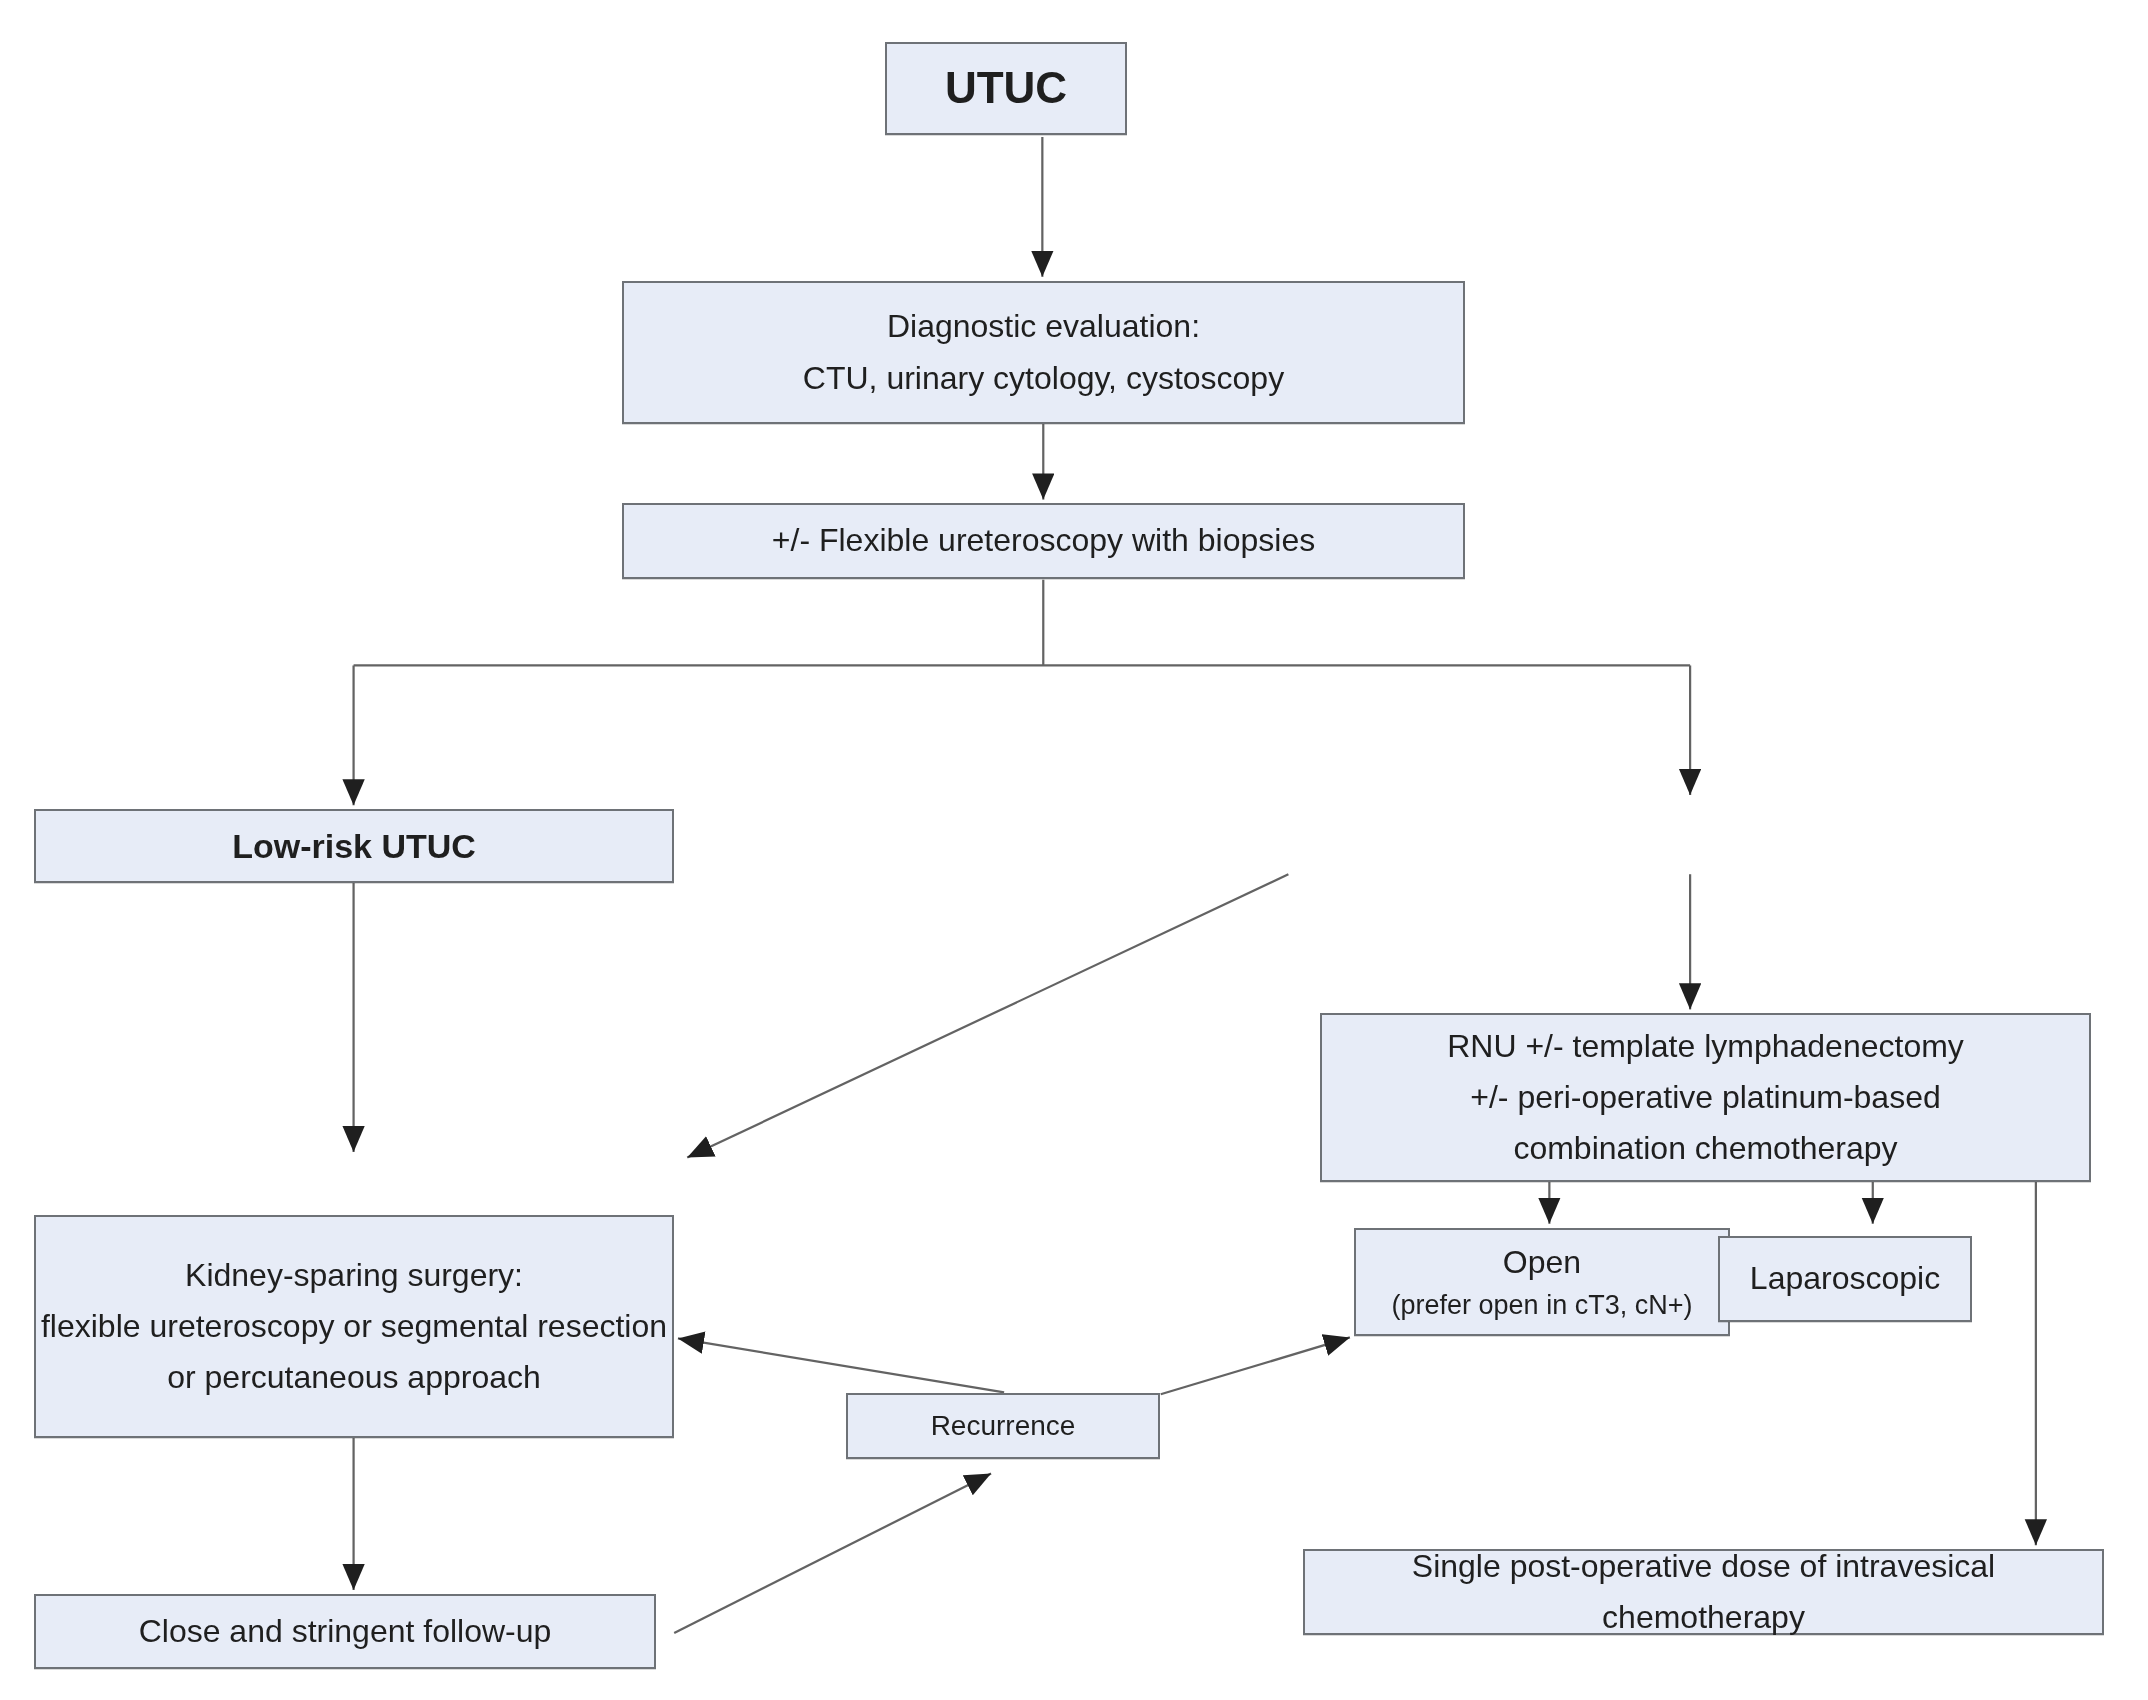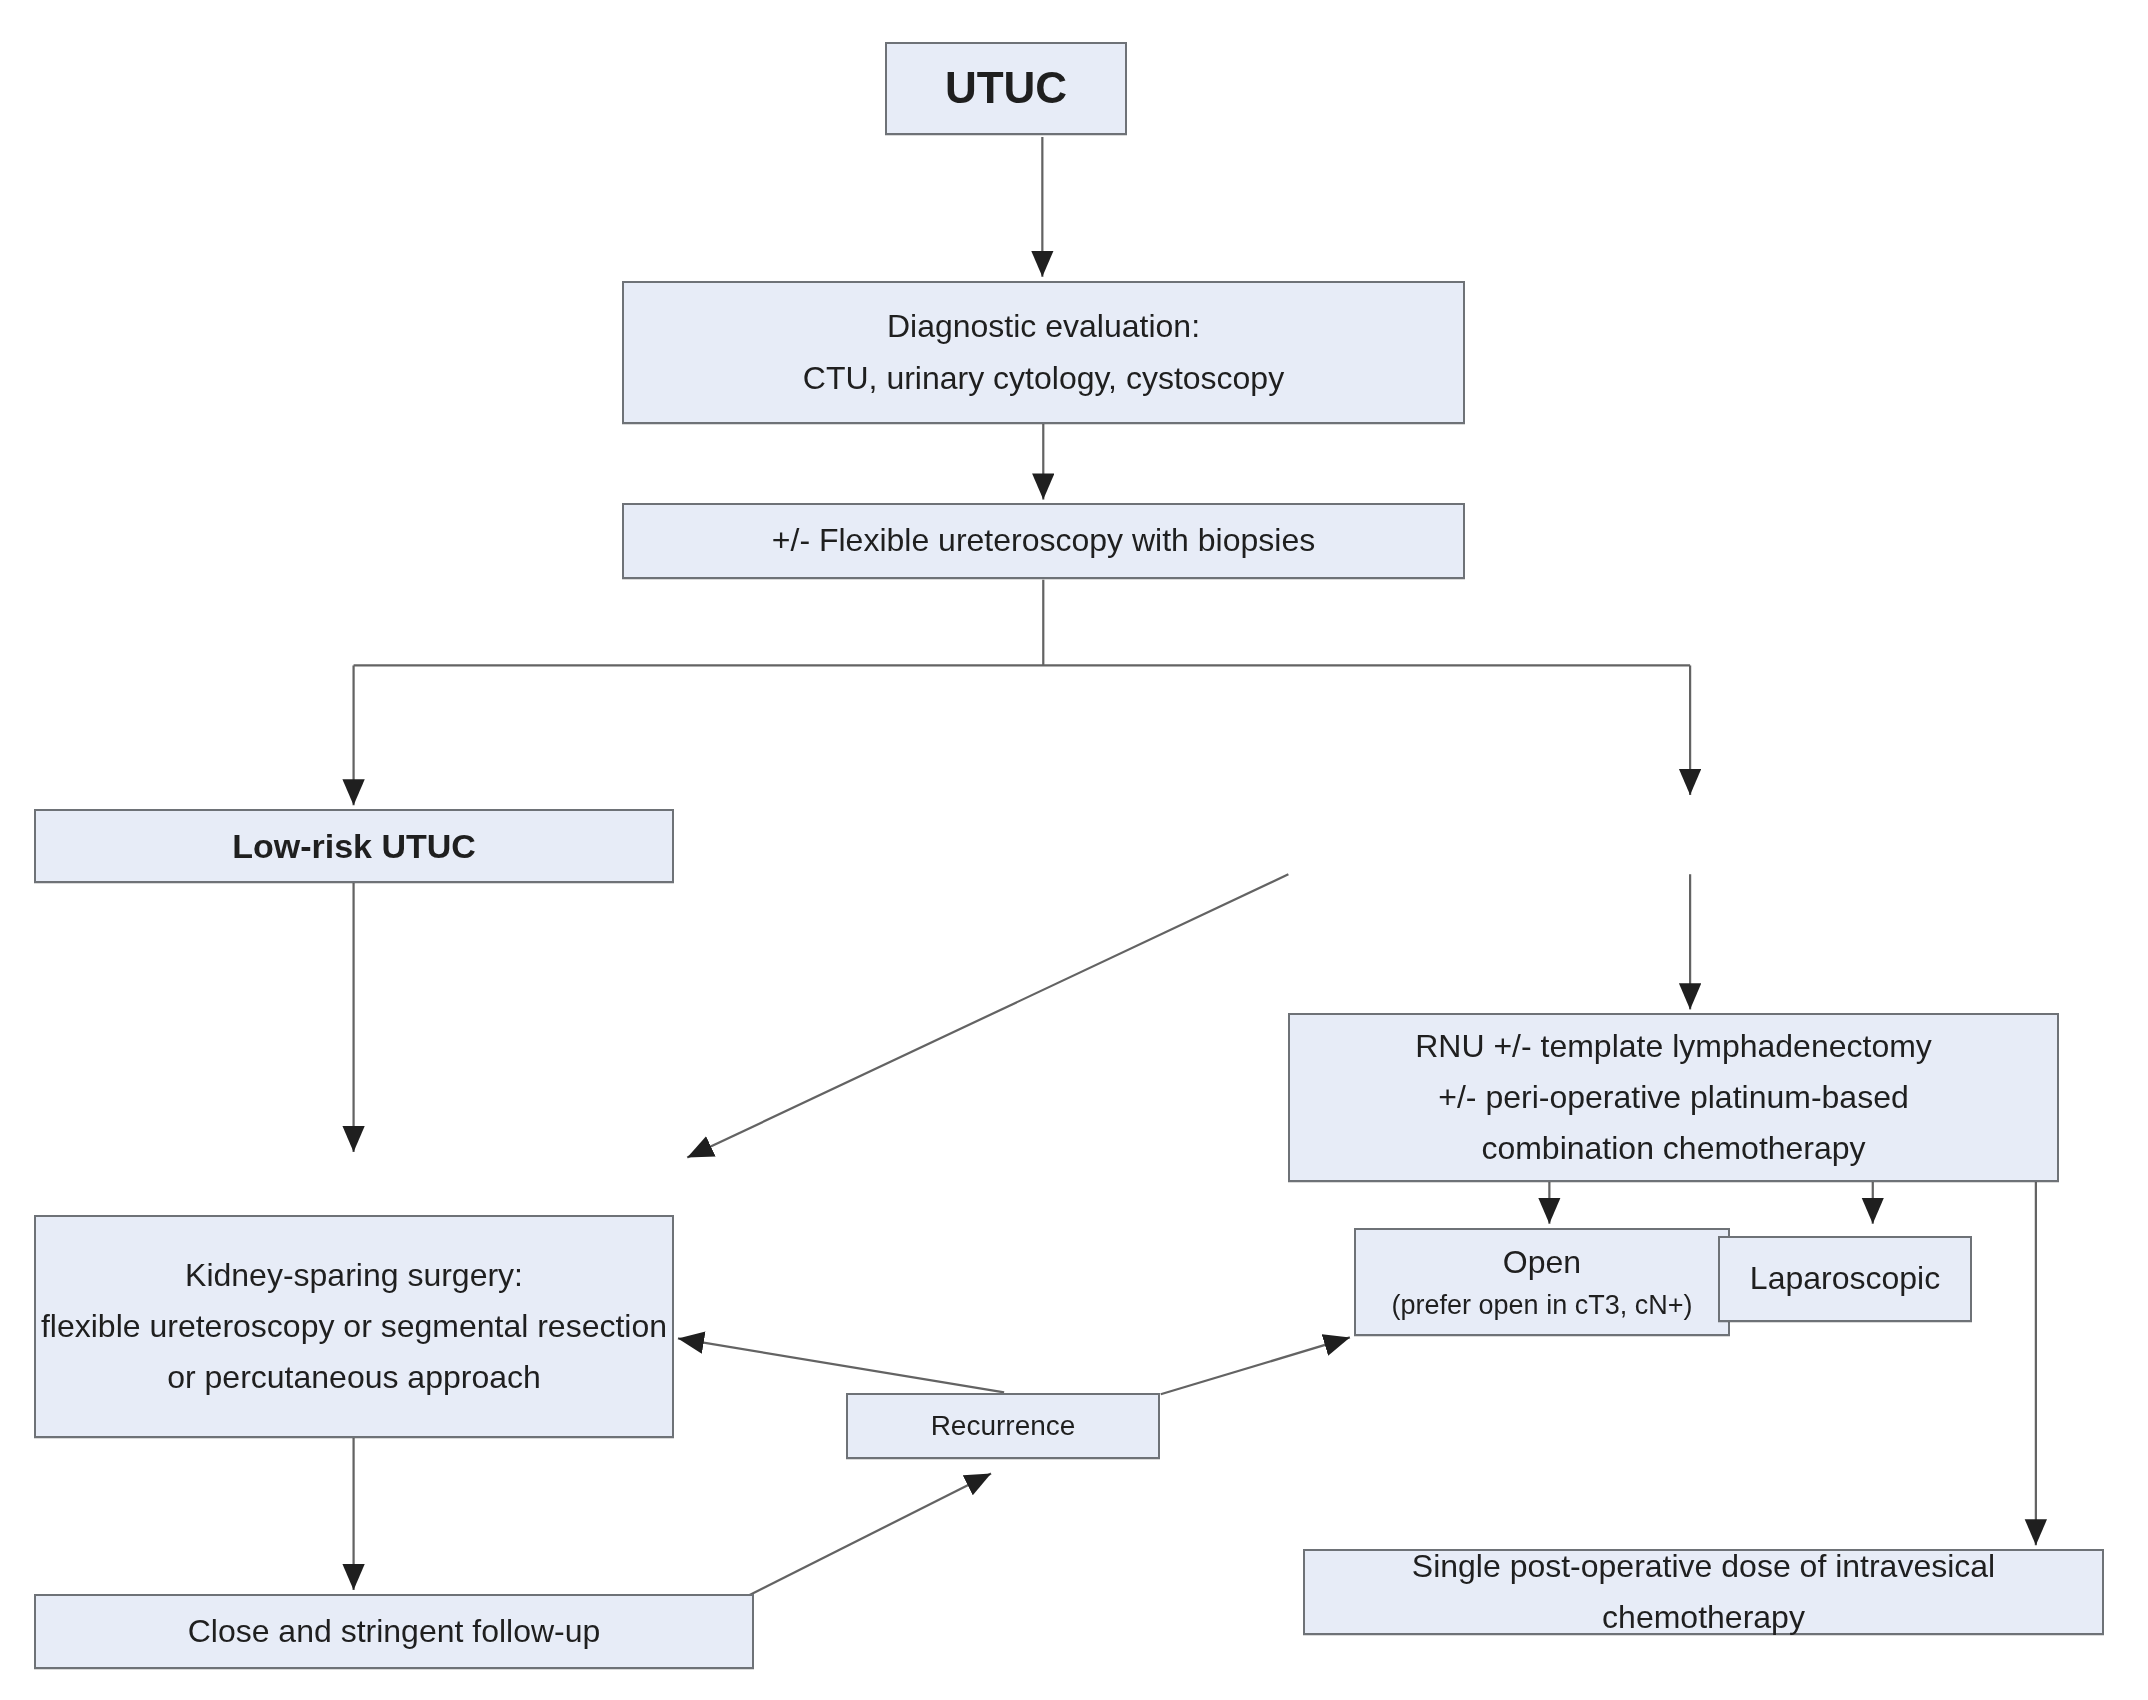--- a/index.html
+++ b/index.html
@@ -44,27 +44,27 @@
     line-height:1.6;
     white-space:pre-line;
     box-shadow:0 0.9px 0 rgba(90,90,90,.25);
   }
   .bold{font-weight:bold;font-size:34px;}
   #n-utuc{left:885px;top:42px;width:242px;height:93px;font-weight:bold;font-size:44px;}
   #n-diagnostic{left:622px;top:281px;width:843px;height:143px;}
   #n-flexible{left:622px;top:503px;width:843px;height:76px;}
   #n-low{left:34px;top:809px;width:640px;height:74px;}
   #n-high{left:1288px;top:799px;width:771px;height:76px;}
-  #n-rnu{left:1288px;top:1013px;width:771px;height:169px;}
+  #n-rnu{left:1320px;top:1013px;width:771px;height:169px;}
   #n-kidney{left:34px;top:1215px;width:640px;height:223px;}
   #n-open{left:1354px;top:1228px;width:376px;height:108px;line-height:1.45;}
   #n-open .sub{font-size:27px;}
   #n-lap{left:1718px;top:1228px;width:254px;height:86px;margin-top:8px;}
   #n-recurrence{left:846px;top:1393px;width:314px;height:66px;font-size:28px;}
-  #n-followup{left:34px;top:1594px;width:720px;height:75px;}
+  #n-followup{left:34px;top:1594px;width:622px;height:75px;}
   #n-single{left:1303px;top:1549px;width:801px;height:86px;}
 </style>
 </head>
 <body>
 
 <div id="canvas">
 
   <svg id="connectors" width="2149" height="1700" viewBox="0 0 2305 1824" xmlns="http://www.w3.org/2000/svg">
     <defs>
       <marker id="ah" markerUnits="userSpaceOnUse" markerWidth="30" markerHeight="26" refX="28" refY="12" orient="auto">

